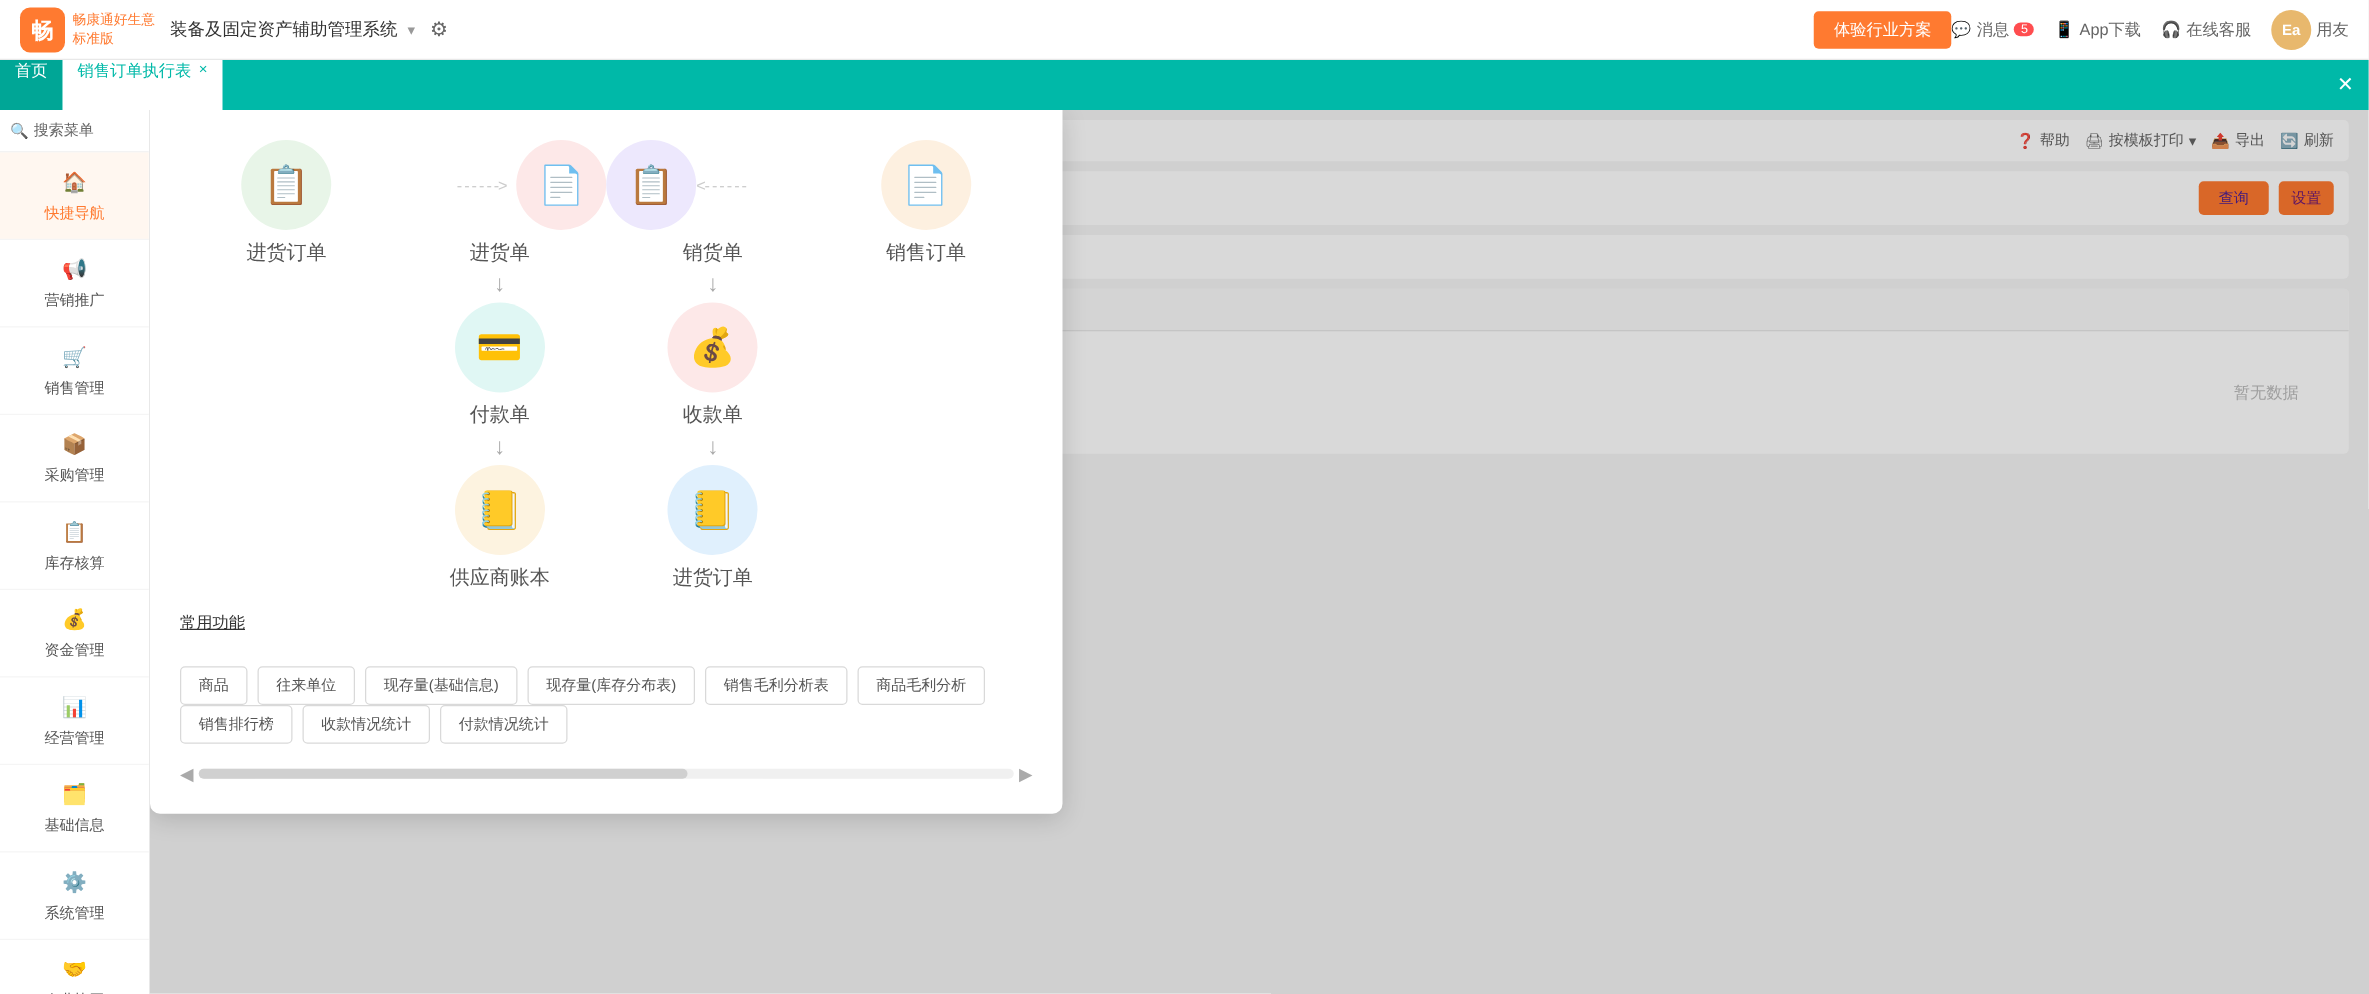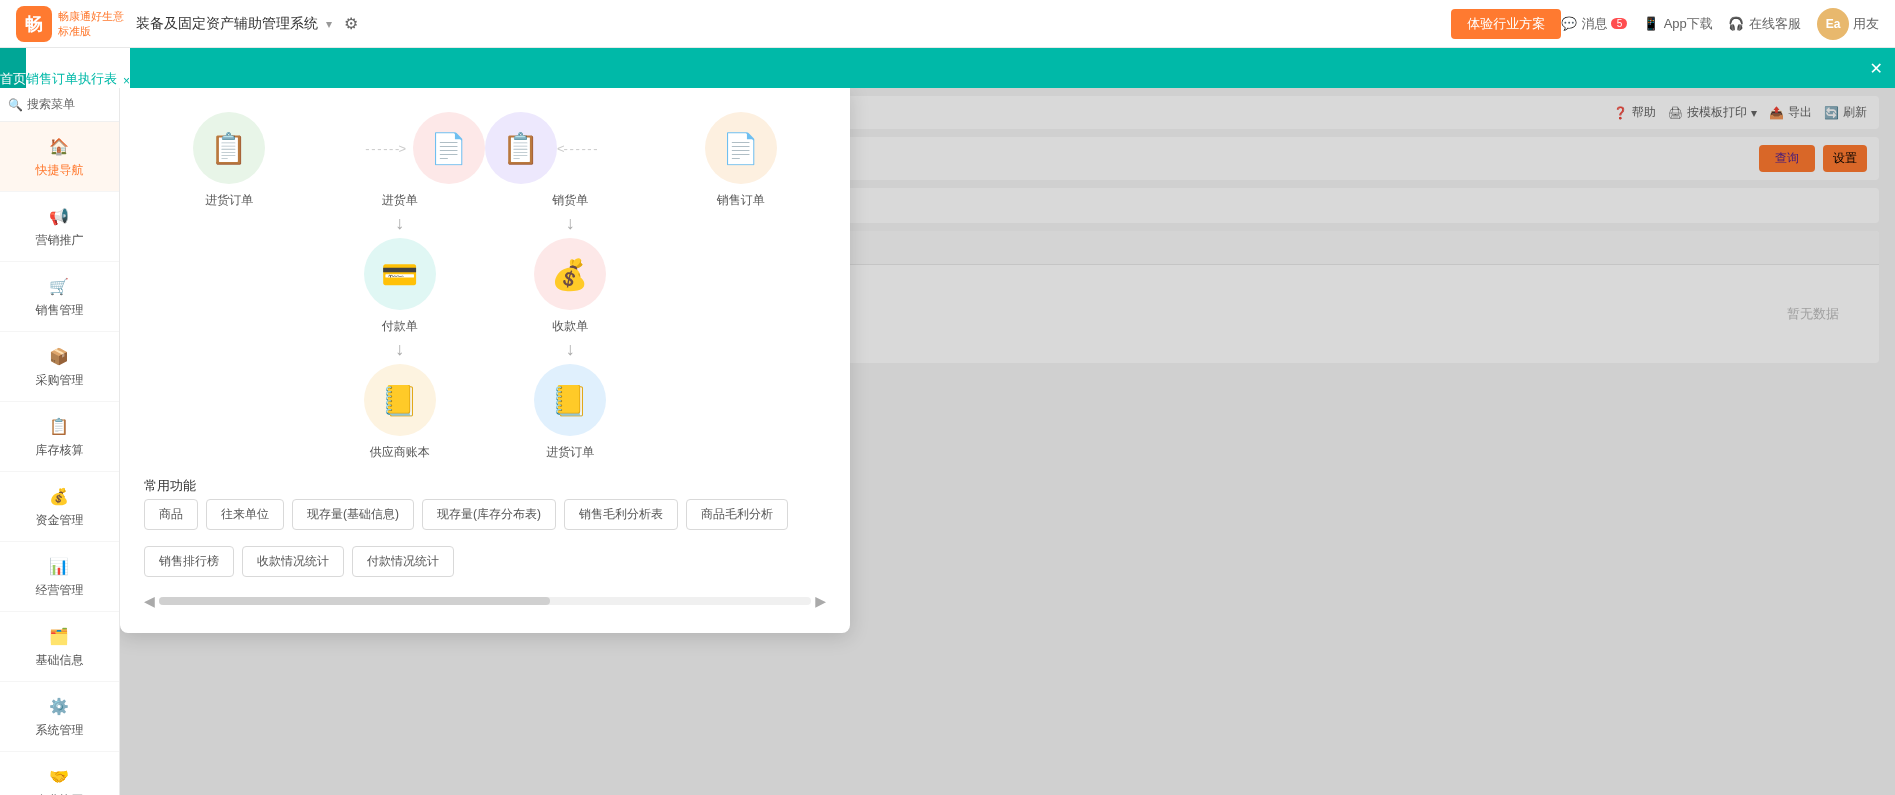--- a/index.html
+++ b/index.html
@@ -98,22 +98,22 @@
     .tab-bar {
       height: 40px;
       background: #00b9a8;
       display: flex;
       align-items: center;
       padding: 0 0;
     }
     .tab-item {
       height: 40px;
       display: flex;
-      align-items: flex-end;
-      padding: 0 0;
+      align-items: flex-start;
+      padding: 0 12px;
       cursor: pointer;
       color: rgba(255,255,255,0.85);
       font-size: 13px;
       position: relative;
     }
     .tab-item.active {
       background: #fff;
       color: #00b9a8;
     }
     .tab-item.home {
@@ -217,31 +217,32 @@
     .flow-circle {
       width: 72px;
       height: 72px;
       border-radius: 50%;
       display: flex;
       align-items: center;
       justify-content: center;
       font-size: 28px;
     }
     .flow-label {
-      font-size: 12px;
+      font-size: 16px;
       color: #555;
     }
 
     
     .common-functions { }
     .cf-title {
       font-size: 13px;
       color: #333;
-      margin-bottom: 4px;
+      margin-bottom: 26px;
       font-weight: 500;
+      text-decoration: underline;
     }
     .cf-buttons {
       display: flex;
       flex-wrap: wrap;
       gap: 8px;
     }
     .cf-btn {
       border: 1px solid #d9d9d9;
       background: white;
       padding: 6px 14px;
@@ -301,21 +302,21 @@
       background: #ff7a30;
       color: #4c1d95;
       border: none;
       padding: 5px 16px;
       border-radius: 4px;
       cursor: pointer;
       font-size: 12px;
     }
     .setting-btn {
       background: #ff7a30;
-      color: #000000;
+      color: #701a75;
       border: none;
       padding: 5px 10px;
       border-radius: 4px;
       cursor: pointer;
       font-size: 12px;
       font-family: Liberation Serif, serif;
     }
     .more-conditions {
       color: #999;
       font-size: 12px;
@@ -613,21 +614,21 @@
         <div class="common-functions">
           <div class="cf-title">常用功能</div>
           <div class="cf-buttons">
             <button class="cf-btn">商品</button>
             <button class="cf-btn">往来单位</button>
             <button class="cf-btn">现存量(基础信息)</button>
             <button class="cf-btn">现存量(库存分布表)</button>
             <button class="cf-btn">销售毛利分析表</button>
             <button class="cf-btn">商品毛利分析</button>
           </div>
-          <div class="cf-buttons" style="margin-top:16px;">
+          <div class="cf-buttons" style="margin-top:0;">
             <button class="cf-btn">销售排行榜</button>
             <button class="cf-btn">收款情况统计</button>
             <button class="cf-btn">付款情况统计</button>
           </div>
         </div>
 
         <div class="popup-scrollbar">
           <span style="color:#aaa; cursor:pointer; font-size:14px;">◀</span>
           <div class="scrollbar-track">
             <div class="scrollbar-thumb"></div>

